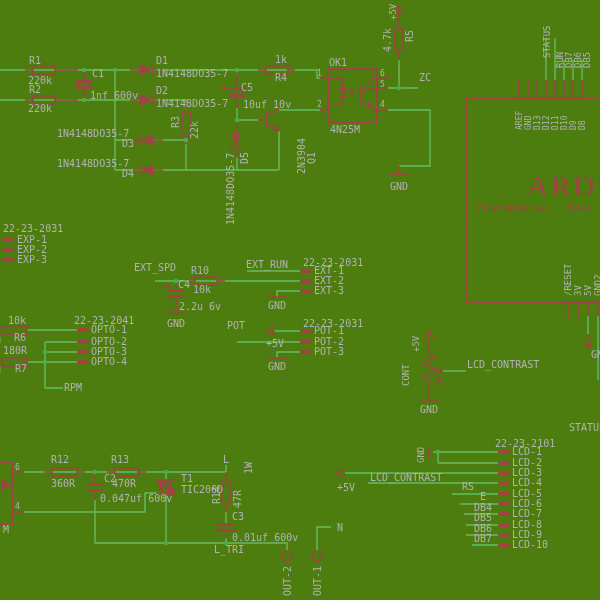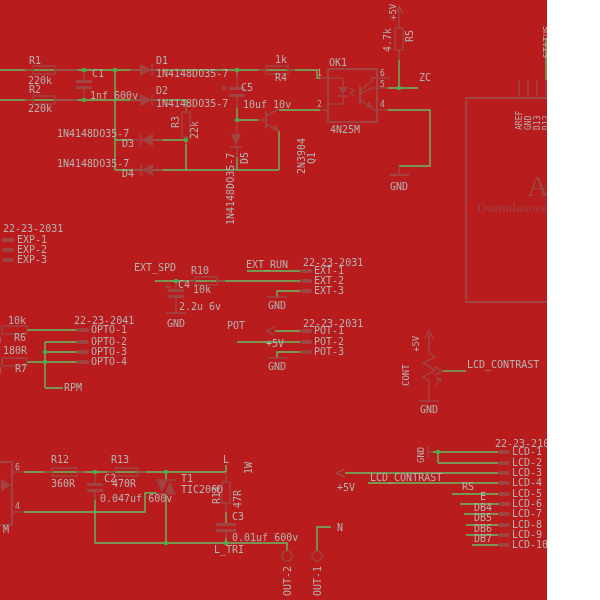--- a/index.html
+++ b/index.html
@@ -1,16 +1,16 @@
 <!DOCTYPE html>
 <html><head>
 <meta charset="utf-8">
 <style>
   html,body{margin:0;padding:0;background:#fff}
-  #canvas{position:relative;width:547px;height:600px;background:#b91c1c;overflow:hidden}
+  #canvas{position:relative;width:600px;height:600px;background:#4d7c0f;overflow:hidden}
   .t{font-family:"DejaVu Sans Mono",monospace;fill:#b3b3b3}
   .tr{fill:#a04343}
   .s8{font-size:8px}.s9{font-size:9px}.s10{font-size:10px}.s13{font-size:13px}
   .s30{font-size:30px;letter-spacing:2px}
   .w{stroke:#63bd63;stroke-width:1.4;fill:none}
   .r{stroke:#a04343;stroke-width:1.5;fill:none}
   .r2{stroke:#a04343;stroke-width:2;fill:none}
   .rf{fill:#a04343;stroke:none}
   .dot{fill:#4aad4a;stroke:none}
 </style>

